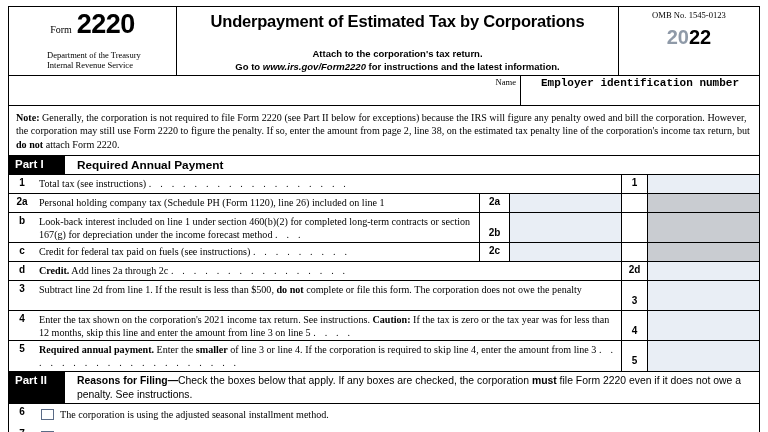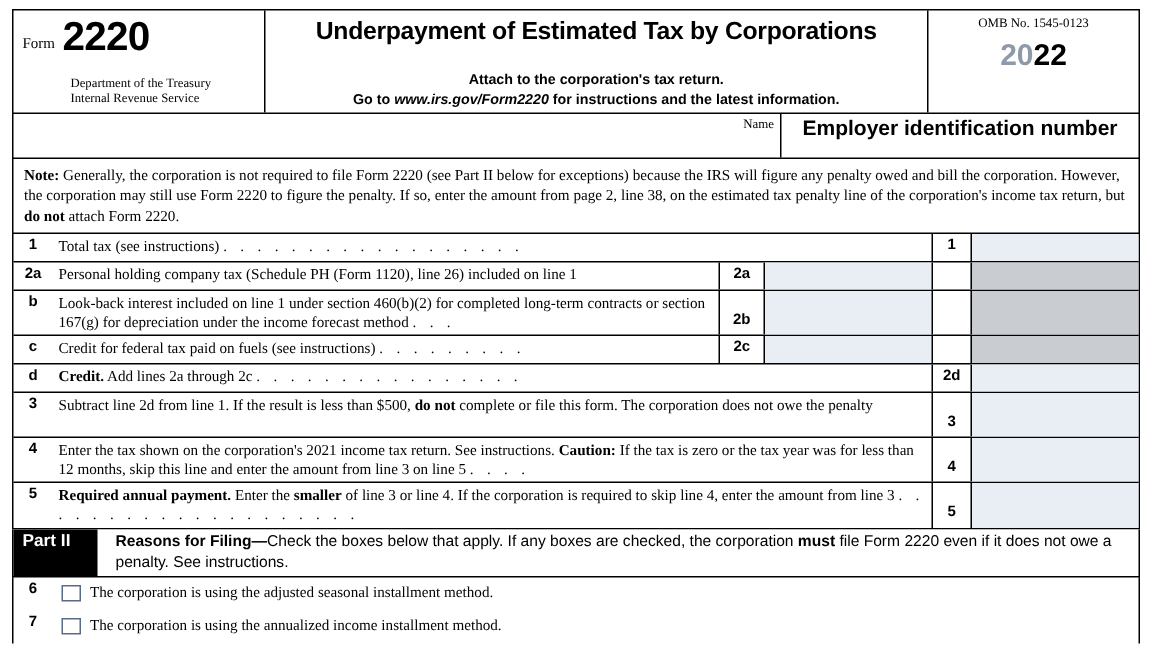--- a/index.html
+++ b/index.html
@@ -9,40 +9,40 @@
     background: #ffffff;
     font-family: "Liberation Serif", serif;
     color: #000;
     overflow: hidden;
   }
   .page { position: relative; width: 768px; height: 432px; padding: 6px 8px 0 8px; }
 
   
   .masthead { display: flex; border: 1.6px solid #000; height: 70px; }
   .mh-left { width: 168px; border-right: 1.6px solid #000; padding: 4px 6px 0 6px; position: relative; }
-  .form-line { display: flex; align-items: flex-end; gap: 5px; }
+  .form-line { display: flex; align-items: flex-end; gap: 5px; justify-content: center; }
   .form-word { font-size: 10px; padding-bottom: 3px; }
   .form-num { font-size: 27px; font-weight: bold; letter-spacing: -0.5px; line-height: 1; font-family: "Liberation Sans", sans-serif; }
   .dept { font-size: 8.5px; line-height: 1.22; margin-top: 12px; font-family: "Liberation Serif", serif; margin-left: 32px; }
   .mh-center { flex: 1; border-right: 1.6px solid #000; text-align: center; padding-top: 5px; }
   .mh-title { font-size: 16.5px; font-weight: bold; font-family: "Liberation Sans", sans-serif; letter-spacing: -0.2px; }
   .mh-sub1 { font-size: 9.5px; font-weight: bold; margin-top: 17px; font-family: "Liberation Sans", sans-serif; }
   .mh-sub2 { font-size: 9.5px; font-weight: bold; margin-top: 2px; font-family: "Liberation Sans", sans-serif; }
   .mh-sub2 i { font-style: italic; }
   .mh-right { width: 140px; padding: 3px 0 0 0; text-align: center; }
   .omb { font-size: 8.6px; font-family: "Liberation Serif", serif; }
   .year { font-size: 20px; font-weight: bold; letter-spacing: 0px; margin-top: 6px; font-family: "Liberation Sans", sans-serif; }
   .year .y-light { color: #8f9aa8; }
 
   
   .namerow { display: flex; border: 1.6px solid #000; border-top: none; height: 30px; }
   .name-cell { flex: 1; border-right: 1.6px solid #000; padding: 1px 4px; text-align: right; }
   .ein-cell { width: 238px; padding: 1px 4px; text-align: center; }
   .small-label { font-size: 8.6px; }
-  .ein-label { font-size: 14px; font-weight: bold; font-family: Liberation Sans, sans-serif; }
+  .ein-label { font-size: 11px; font-weight: bold; font-family: Liberation Mono, monospace; }
 
   
   .note {
     border-left: 1.6px solid #000; border-right: 1.6px solid #000; border-bottom: 1.6px solid #000;
     padding: 5px 7px 4px 7px; font-size: 10.1px; line-height: 1.32;
   }
   .note b { font-weight: bold; text-align: right; }
 
   
   .partbar { display: flex; align-items: stretch; border-left: 1.6px solid #000; border-right: 1.6px solid #000; border-bottom: 1.6px solid #000; background: #fff; }
@@ -125,20 +125,24 @@
     <div class="ein-cell">
       <div class="ein-label">Employer identification number</div>
       <div></div>
     </div>
   </div>
 
   <div class="note">
     <b>Note:</b><span> Generally, the corporation is not required to file Form 2220 (see Part II below for exceptions) because the IRS will figure any penalty owed and bill the corporation. However, the corporation may still use Form 2220 to figure the penalty. If so, enter the amount from page 2, line 38, on the estimated tax penalty line of the corporation's income tax return, but </span><b>do not</b><span> attach Form 2220.</span>
   </div>
 
+  <div class="partbar">
+    <div class="part-tag">Part I</div>
+    <div class="part-title">Required Annual Payment</div>
+  </div>
 
   <div class="lines">
 
     <div class="row">
       <div class="num">1</div>
       <div class="desc">
         <span>Total tax (see instructions)</span>
         <span class="leader">.   .   .   .   .   .   .   .   .   .   .   .   .   .   .   .   .   .</span>
       </div>
       <div class="rnum">1</div>

